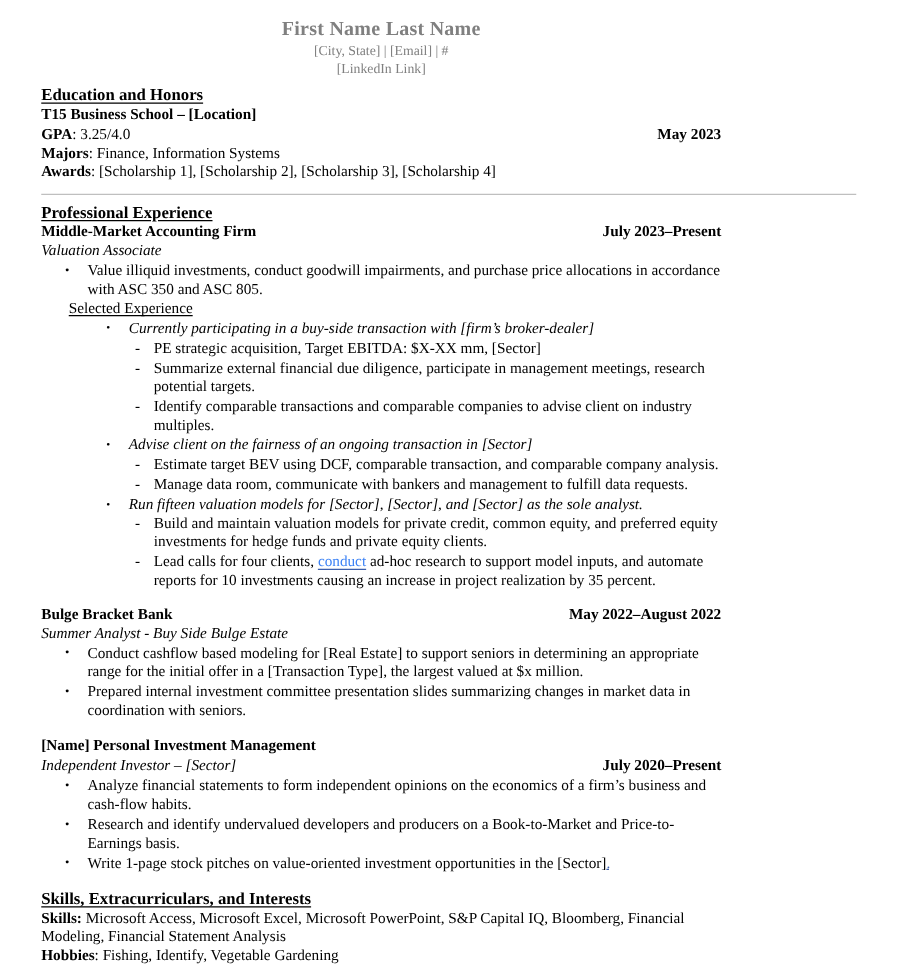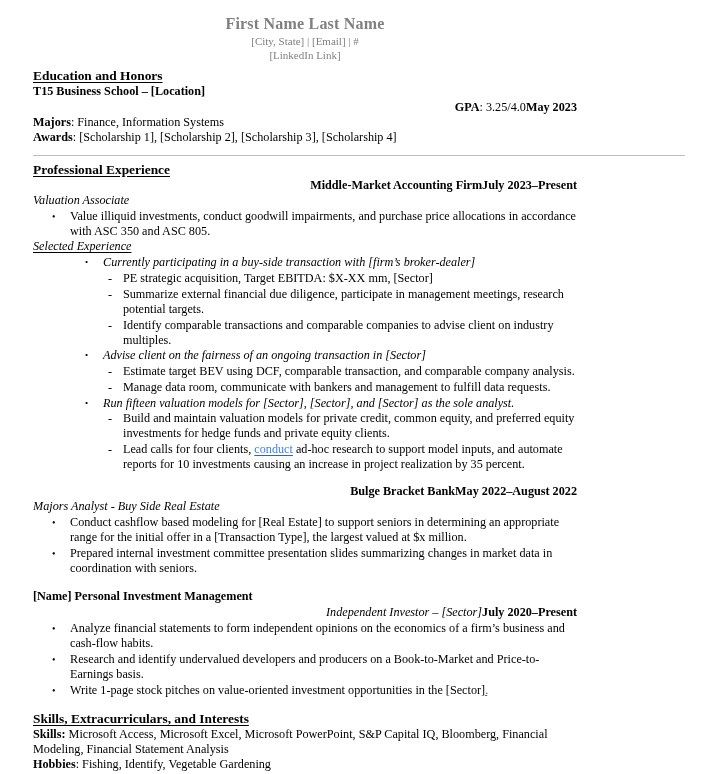--- a/index.html
+++ b/index.html
@@ -48,35 +48,35 @@
   .rule {
     border: 0;
     border-top: 1px solid #bfbfbf;
     margin: 9px 33px 5px 0;
     width: 652px;
   }
 
   
   .row {
     display: flex;
-    justify-content: flex-end;
+    justify-content: space-between;
     align-items: baseline;
     line-height: 15.4px;
   }
   .row .left { white-space: nowrap; }
   .row .right { white-space: nowrap; font-weight: bold; }
   .b { font-weight: bold; }
   .line { line-height: 15.3px; }
   .role { font-style: italic; line-height: 15.3px; }
   .org  { font-weight: bold; line-height: 15.6px; }
 
   .sub-head {
-    font-style: italic;
     text-decoration: underline;
     text-underline-offset: 1.5px;
+    margin-left: 22px;
     line-height: 15.3px;
   }
 
   
   .bl {
     display: flex;
     line-height: 15.2px;
     margin-top: .5px;
   }
   .bl .mk {
@@ -199,21 +199,21 @@
   </div>
   <div class="bl l3">
     <span class="mk">-</span>
     <span class="tx"><span>Lead calls for four clients, </span><span class="lnk">conduct</span><span> ad-hoc research to support model inputs, and automate reports for 10 investments causing an increase in project realization by 35 percent.</span></span>
   </div>
 
   <div class="row" style="margin-top:11px">
     <div class="left org">Bulge Bracket Bank</div>
     <div class="right">May 2022–August 2022</div>
   </div>
-  <div class="role">Majors Analyst - Buy Side Real Estate</div>
+  <div class="role">Summer Analyst - Buy Side Bulge Estate</div>
 
   <div class="bl l1">
     <span class="mk">•</span>
     <span class="tx">Conduct cashflow based modeling for [Real Estate] to support seniors in determining an appropriate range for the initial offer in a [Transaction Type], the largest valued at $x million.</span>
   </div>
   <div class="bl l1">
     <span class="mk">•</span>
     <span class="tx">Prepared internal investment committee presentation slides summarizing changes in market data in coordination with seniors.</span>
   </div>
 

